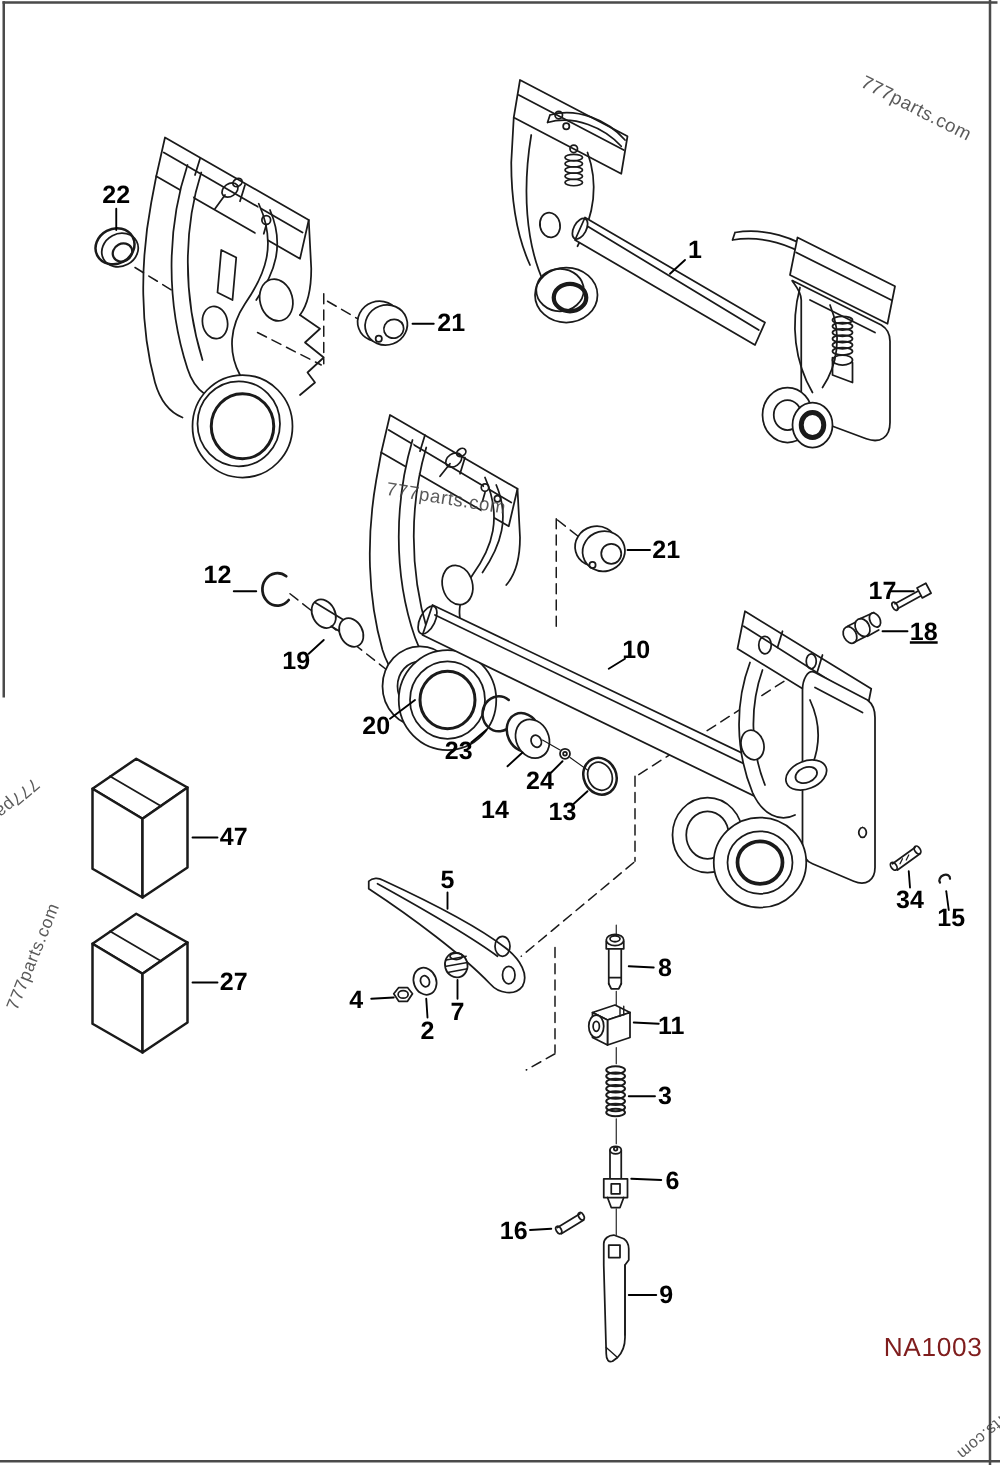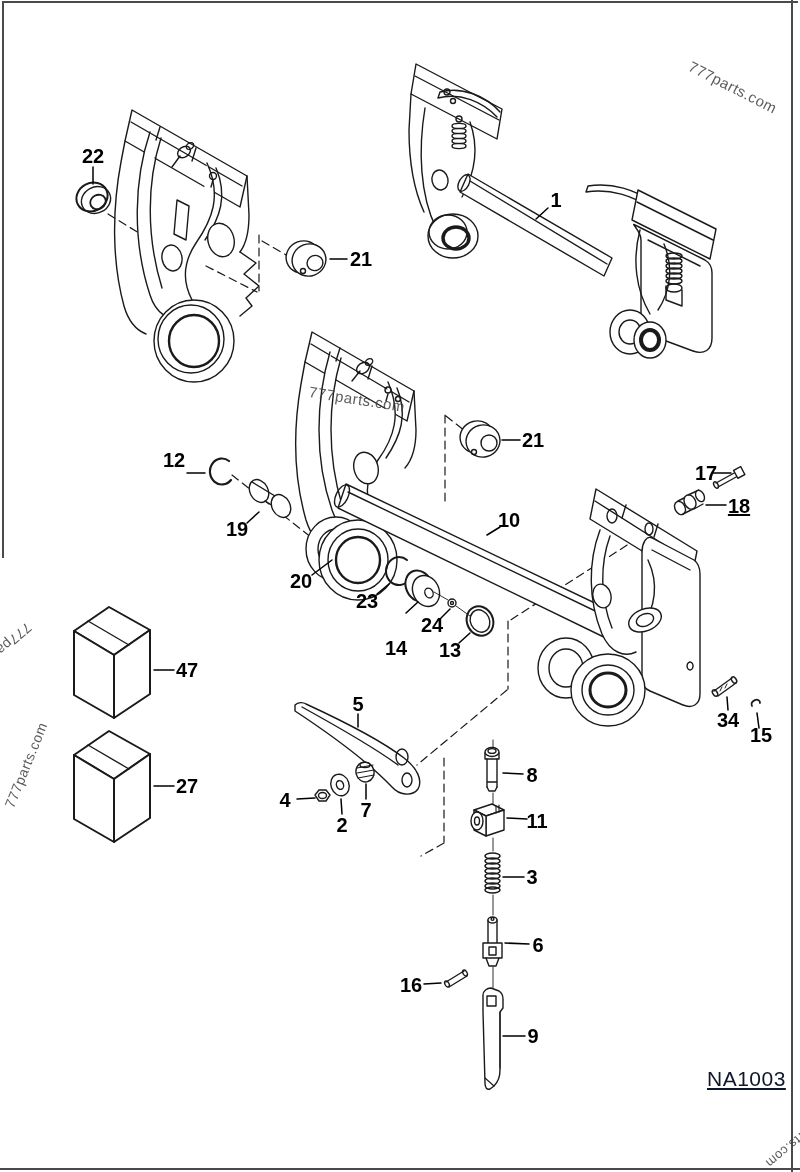--- a/index.html
+++ b/index.html
@@ -15,22 +15,22 @@
   svg.art{position:absolute;left:0;top:0;}
   .label{
     position:absolute;transform:translate(-50%,-50%);
     font-weight:700;font-size:20px;color:#000;white-space:nowrap;line-height:1;
   }
   .watermark{
     position:absolute;font-size:14px;color:#3e3e3e;opacity:.85;
     white-space:nowrap;letter-spacing:.5px;line-height:1;
   }
   .drawing-code{
-    position:absolute;left:707px;top:1068px;font-size:21px;color:#0f172a;
-    letter-spacing:.5px;line-height:1;text-decoration:underline;
+    position:absolute;left:707px;top:1068px;font-size:21px;color:#7f1d1d;
+    letter-spacing:.5px;line-height:1;
   }
 </style>
 </head>
 <body>
 
 <div class="page">
 
   <div class="border" id="border-top"></div>
   <div class="border" id="border-left"></div>
   <div class="border" id="border-right"></div>

